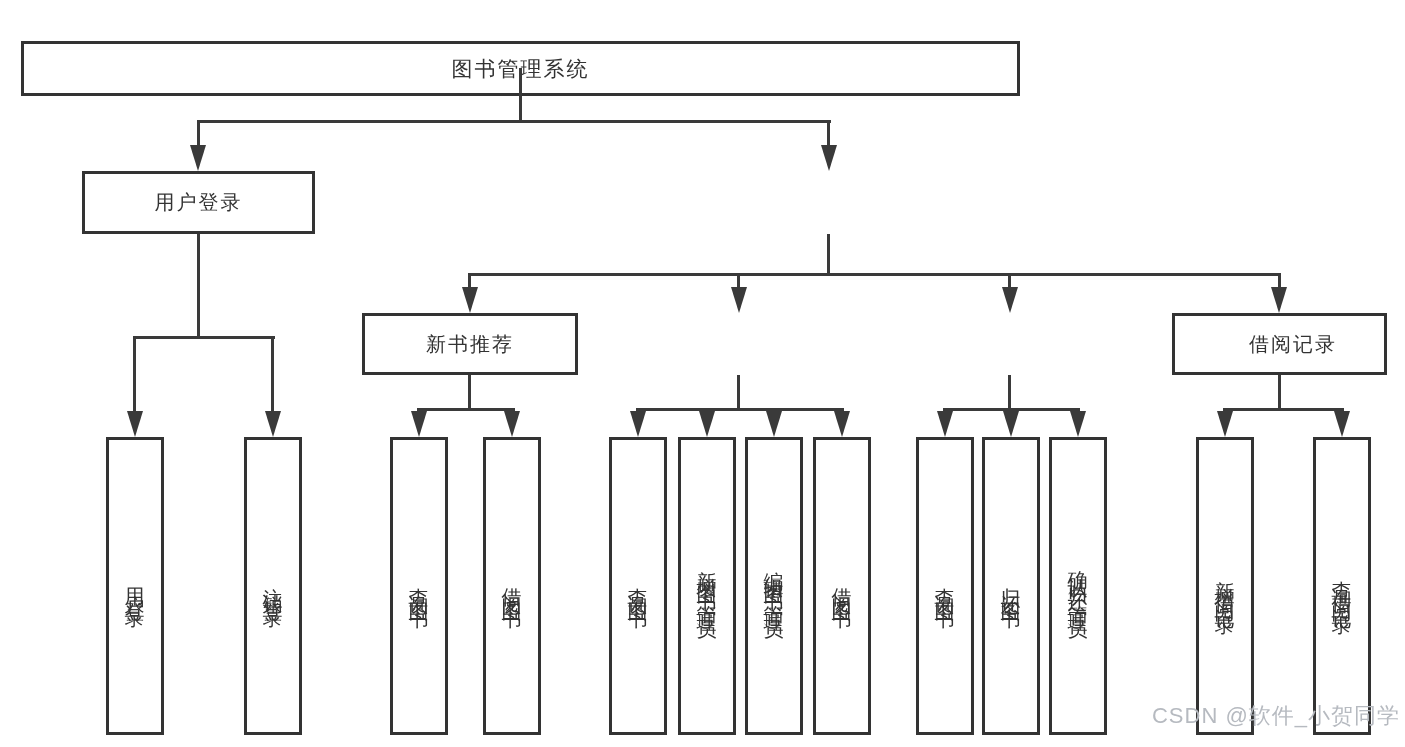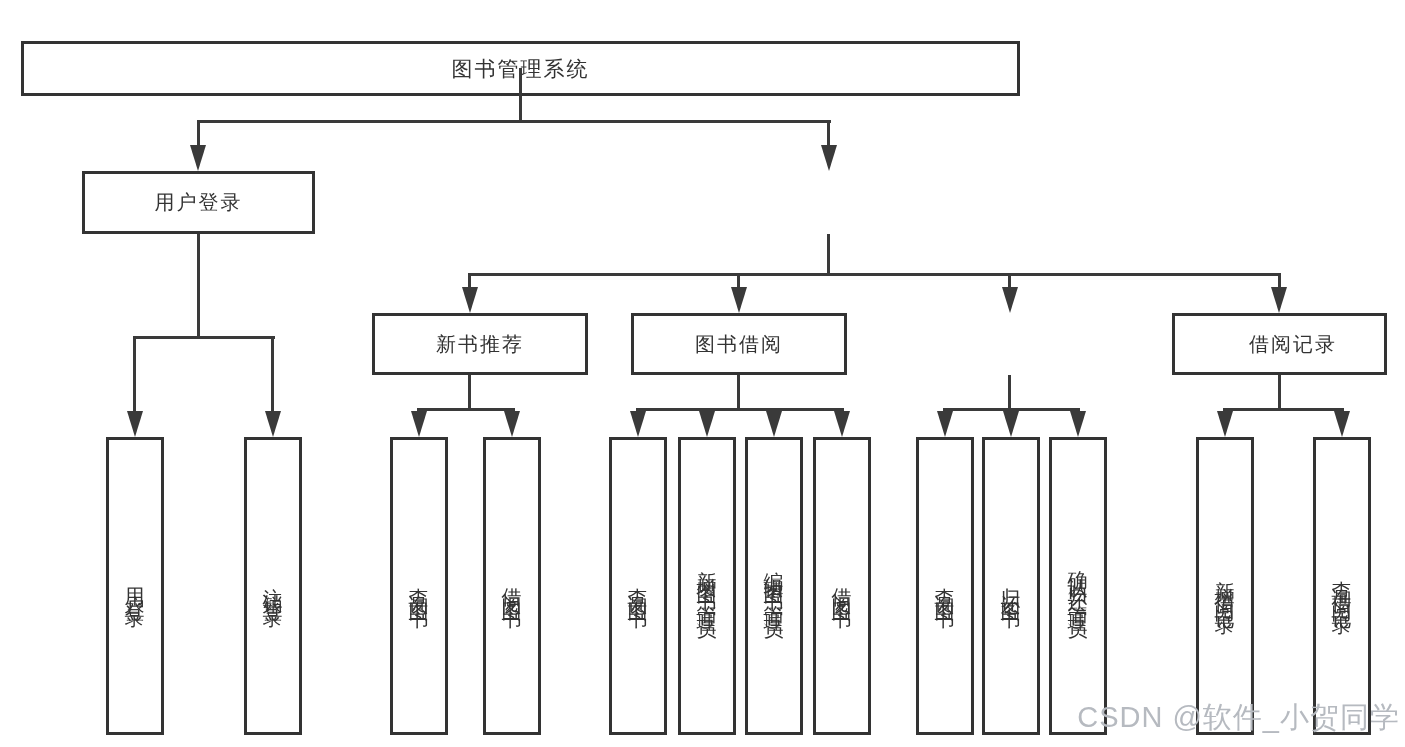--- a/index.html
+++ b/index.html
@@ -24,44 +24,41 @@
     color:var(--c-text,#333);
   }
   .line{position:absolute;background:var(--c-line,#3a3a3a);}
   .arrow{
     position:absolute;width:0;height:0;
     border-left:8px solid transparent;
     border-right:8px solid transparent;
     border-top:26px solid var(--c-line,#3a3a3a);
   }
   .watermark{
-    position:absolute;right:5px;bottom:9px;
-    font-size:29px;letter-spacing:1px;
+    position:absolute;right:5px;bottom:16px;
+    font-size:22px;letter-spacing:1px;
     color:var(--c-watermark,#b6bac0);
     z-index:5;white-space:nowrap;
   }
 </style>
 </head>
 <body>
 
 <div id="stage">
 
   <div class="box h-box root-box" style="left:21px;top:13px;width:999px;height:55px;margin-top:28px;">
     <span>图书管理系统</span>
   </div>
 
   <div class="box h-box" style="left:82px;top:171px;width:233px;height:63px;">
     <span>用户登录</span>
   </div>
 
-  <div class="box h-box" style="left:372px;top:313px;width:216px;height:62px;text-align:center;">
+  <div class="box h-box" style="left:362px;top:313px;width:216px;height:62px;text-align:center;">
     <span>新书推荐</span>
-  </div>
-  <div class="box h-box" style="left:631px;top:313px;width:216px;height:62px;">
-    <span>图书借阅</span>
   </div>
   <div class="box h-box" style="left:1172px;top:313px;width:215px;height:62px;padding-left:27px;">
     <span>借阅记录</span>
   </div>
 
   <div class="box v-box" style="left:106px;top:437px;width:58px;height:298px;">
     <span class="v-label">用户登录</span>
   </div>
   <div class="box v-box" style="left:244px;top:437px;width:58px;height:298px;">
     <span class="v-label">注销登录</span>

